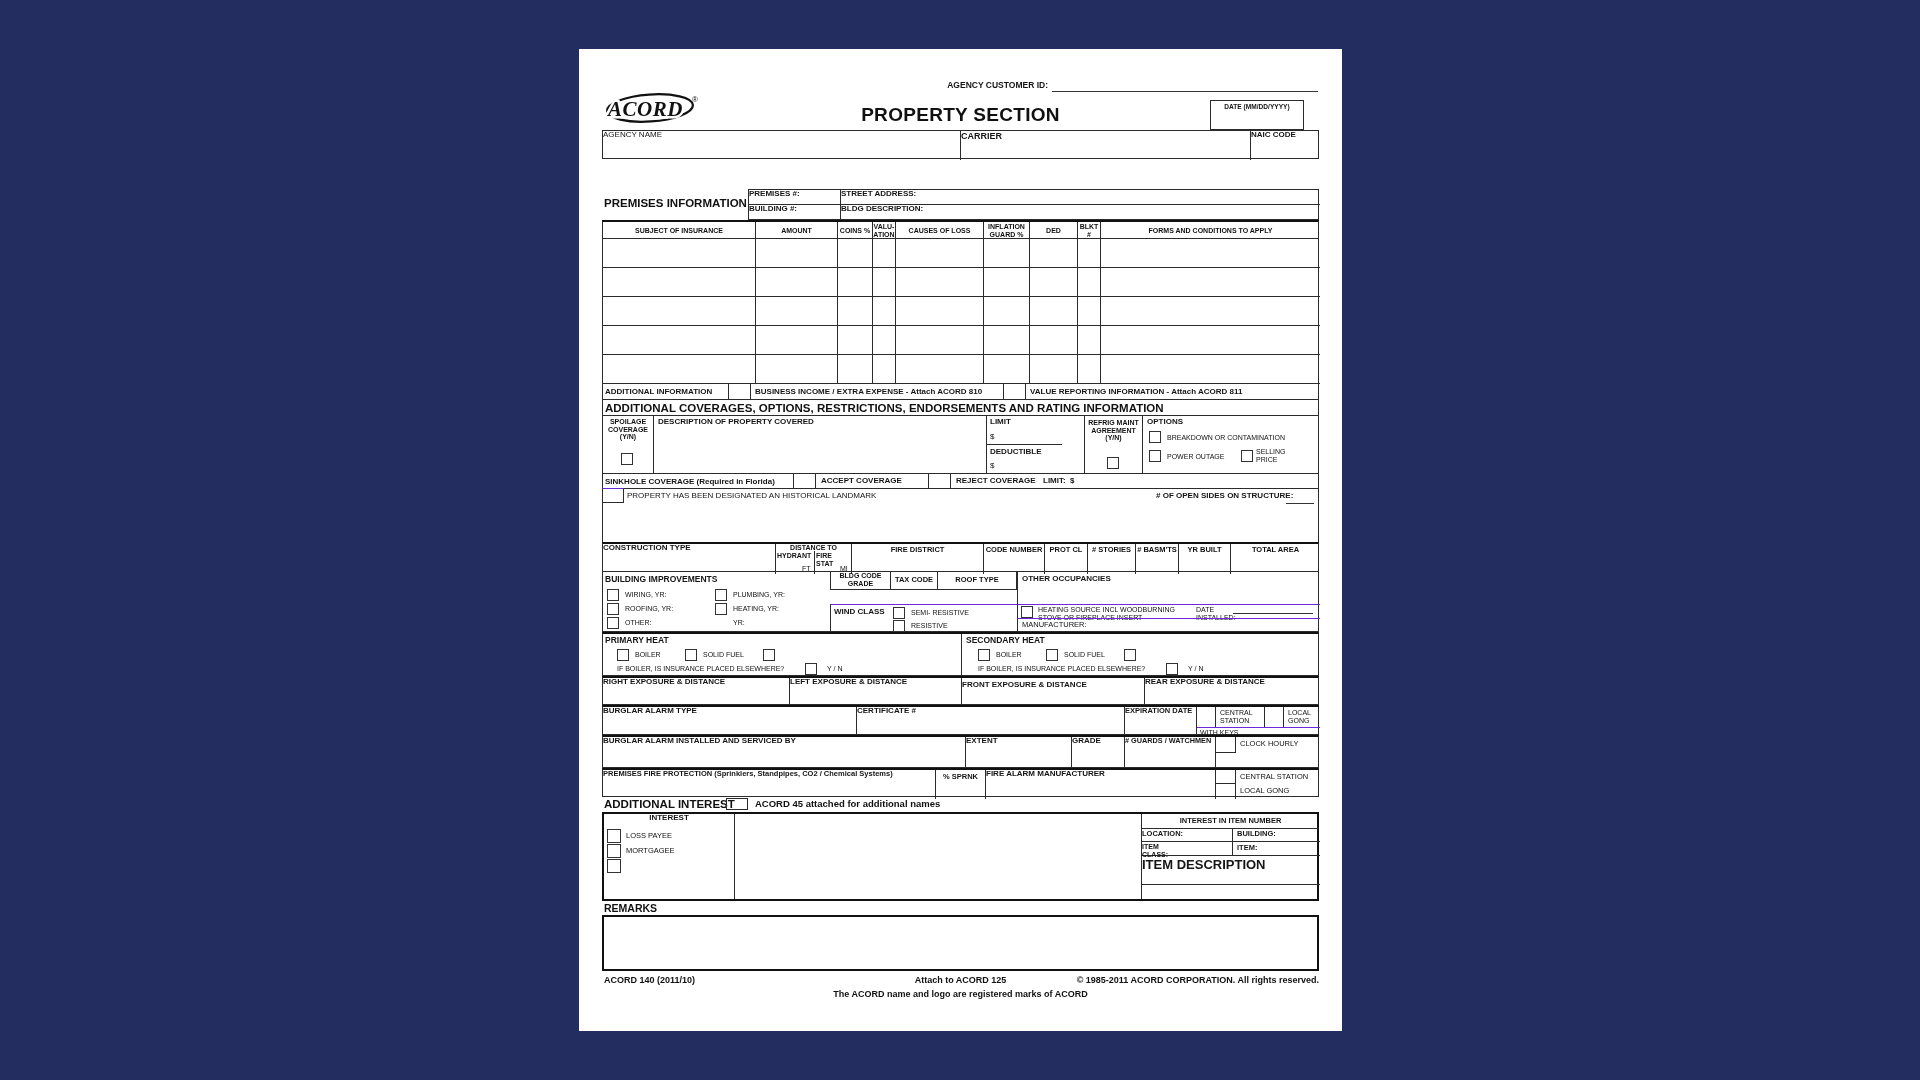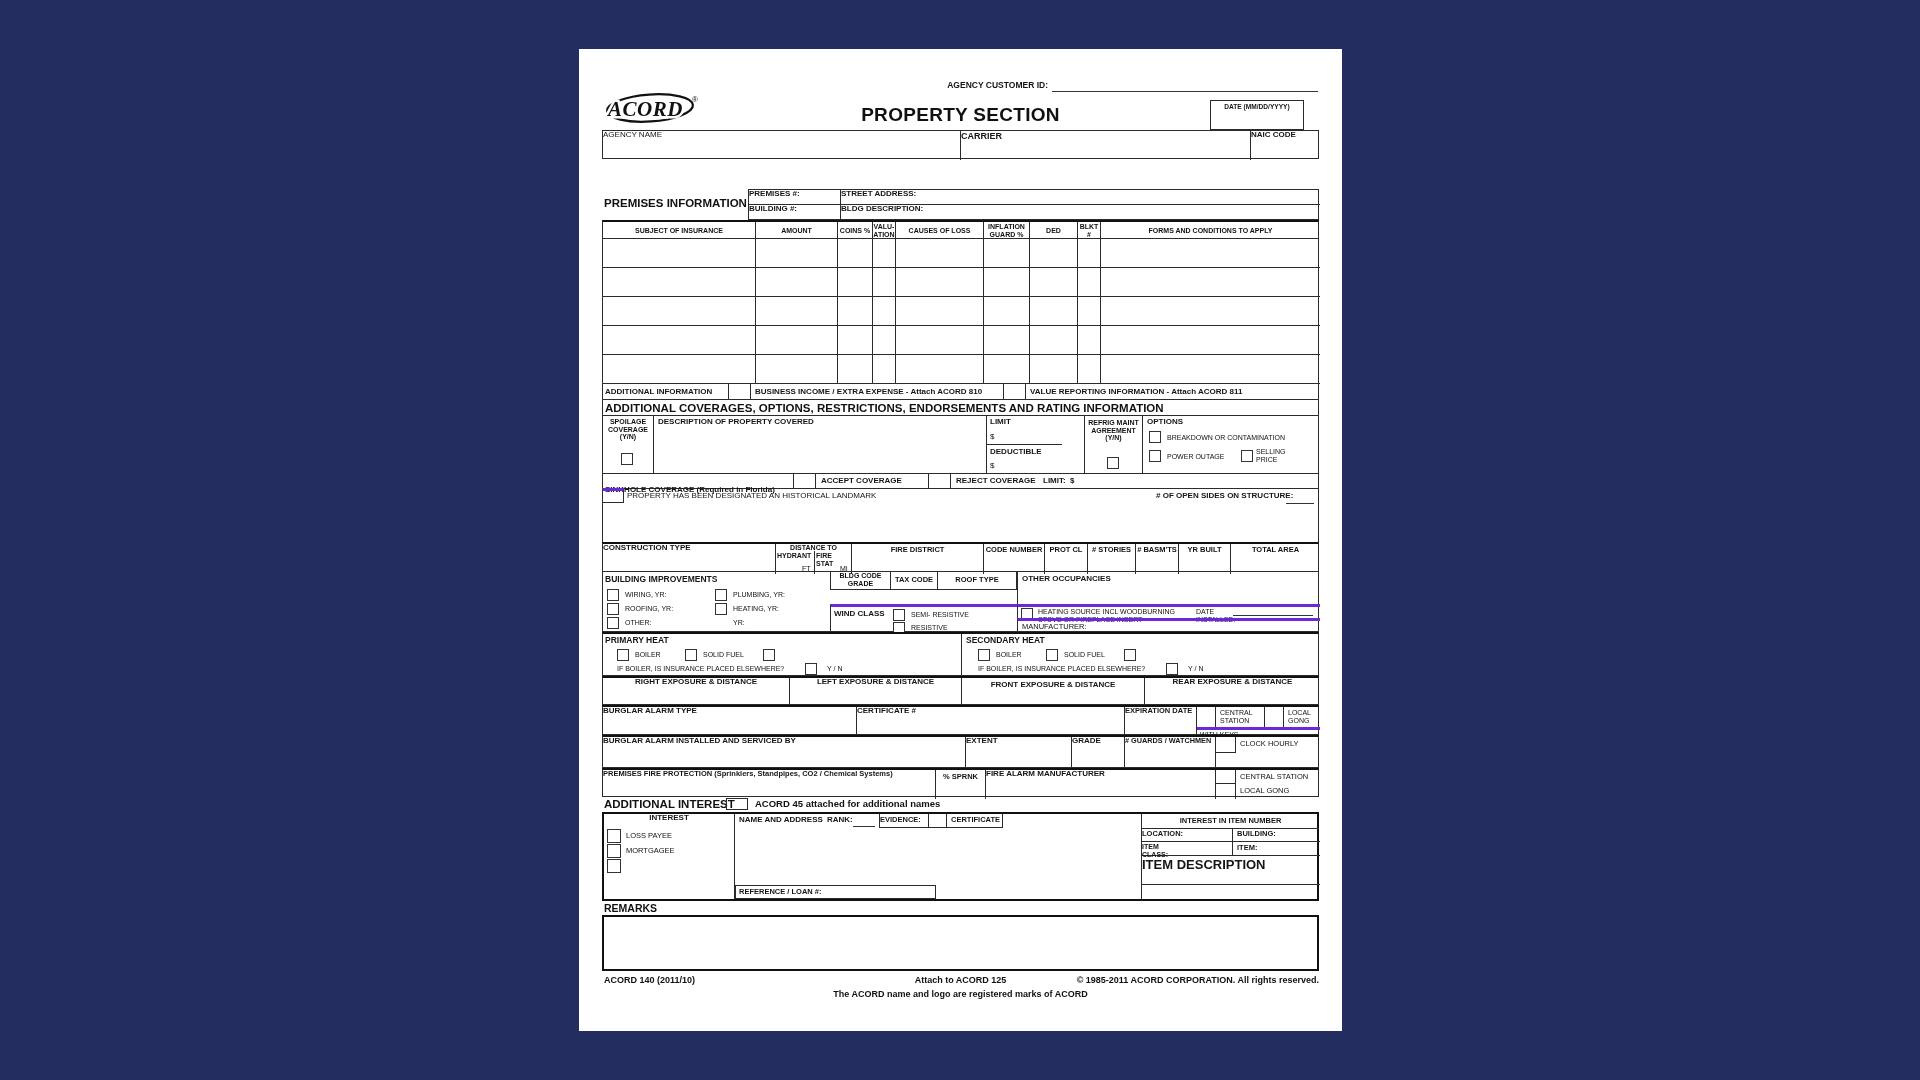--- a/index.html
+++ b/index.html
@@ -5,21 +5,21 @@
   html,body{margin:0;padding:0;}
   body{width:1920px;height:1080px;background:#232d5f;font-family:"Liberation Sans","DejaVu Sans",sans-serif;color:#111;position:relative;overflow:hidden;}
   .sheet{position:absolute;left:579px;top:49px;width:763px;height:982px;background:#fff;}
   .content{position:absolute;left:23px;top:0;width:717px;height:982px;}
   .abs{position:absolute;box-sizing:border-box;}
   .lab{font-size:8px;line-height:1.12;color:#151515;letter-spacing:0;}
   .lab7{font-size:7px;line-height:1.08;}
   .b{border:1px solid #2b2b2b;}
   .bl{border-left:1px solid #2b2b2b;}
   .br{border-right:1px solid #2b2b2b;}
-  .bt{border-top:3px solid #6d28d9;padding-left:20px;}
+  .bt{border-top:1px solid #6d28d9;padding-left:20px;}
   .bb{border-bottom:1px solid #2b2b2b;}
   .bt2{border-top:2px solid #111;}
   .pre{white-space:pre-line;}
   .bold{font-weight:bold;}
   .ctr{text-align:center;}
   .cb{position:absolute;box-sizing:border-box;width:12px;height:12px;border:1px solid #333;background:#fff;}
   .uline{position:absolute;border-bottom:1px solid #333;height:10px;}
   .cellrow{position:absolute;box-sizing:border-box;}
   .sect-title{font-weight:bold;font-size:11.5px;}
 </style>
@@ -189,21 +189,21 @@
       <div class="abs lab7" style="left:24px;top:18px;">BREAKDOWN OR CONTAMINATION</div>
       <span class="cb" style="left:6px;top:34px;"></span>
       <div class="abs lab7" style="left:24px;top:37px;">POWER OUTAGE</div>
       <span class="cb" style="left:98px;top:34px;"></span>
       <div class="abs lab7 pre" style="left:113px;top:32px;">SELLING
 PRICE</div>
     </div>
   </div>
 
   <div class="cellrow bl br bb" style="left:0;top:425px;width:717px;height:15px;">
-    <div class="abs lab bold" style="left:2px;top:12px;">SINKHOLE COVERAGE (Required in Florida)</div>
+    <div class="abs lab bold" style="left:2px;top:4px;">SINKHOLE COVERAGE (Required in Florida)</div>
     <div class="abs bl br" style="left:190px;top:0;width:23px;height:15px;"></div>
     <div class="abs lab bold" style="left:218px;top:3px;">ACCEPT COVERAGE</div>
     <div class="abs bl br" style="left:325px;top:0;width:23px;height:15px;"></div>
     <div class="abs lab bold" style="left:353px;top:3px;">REJECT COVERAGE</div>
     <div class="abs lab bold" style="left:440px;top:3px;white-space:pre;">LIMIT:  $</div>
   </div>
 
   <div class="cellrow bl br" style="left:0;top:440px;width:717px;height:53px;">
     <div class="abs bl br bb bt" style="left:0;top:0;width:18px;height:15px;margin-left:-1px;margin-top:-1px;"></div>
     <div class="abs lab" style="left:24px;top:3px;">PROPERTY HAS BEEN DESIGNATED AN HISTORICAL LANDMARK</div>
@@ -315,21 +315,21 @@
       <div class="abs lab7" style="left:34px;top:17px;">BOILER</div>
       <span class="cb" style="left:84px;top:15px;"></span>
       <div class="abs lab7" style="left:102px;top:17px;">SOLID FUEL</div>
       <span class="cb" style="left:162px;top:15px;"></span>
       <div class="abs lab7" style="left:16px;top:31px;">IF BOILER, IS INSURANCE PLACED ELSEWHERE?</div>
       <span class="cb" style="left:204px;top:29px;"></span>
       <div class="abs lab7" style="left:226px;top:31px;">Y / N</div>
     </div>
   </div>
 
-  <div class="cellrow bt2 bl br bb" style="left:0;top:627px;width:717px;height:29px;text-align:center;">
+  <div class="cellrow bt2 bl br bb" style="left:0;top:627px;width:717px;height:29px;">
     <div class="abs br" style="left:0;top:0;width:187px;height:29px;">
       <div class="lab bold">RIGHT EXPOSURE &amp; DISTANCE</div>
     </div>
     <div class="abs br" style="left:187px;top:0;width:172px;height:29px;">
       <div class="lab bold">LEFT EXPOSURE &amp; DISTANCE</div>
     </div>
     <div class="abs br" style="left:359px;top:0;width:183px;height:29px;">
       <div class="lab bold" style="padding-top:3px;">FRONT EXPOSURE &amp; DISTANCE</div>
     </div>
     <div class="abs" style="left:542px;top:0;width:175px;height:29px;">
@@ -399,36 +399,20 @@
 
   <div class="cellrow" style="left:0;top:763px;width:717px;height:89px;border:2px solid #111;">
     <div class="abs br" style="left:0;top:0;width:131px;height:85px;text-align:center;">
       <div class="lab bold">INTEREST</div>
       <span class="cb" style="left:3px;top:15px;width:14px;height:14px;"></span>
       <div class="abs lab7" style="left:22px;top:18px;font-size:7.5px;">LOSS PAYEE</div>
       <span class="cb" style="left:3px;top:30px;width:14px;height:14px;"></span>
       <div class="abs lab7" style="left:22px;top:33px;font-size:7.5px;">MORTGAGEE</div>
       <span class="cb" style="left:3px;top:45px;width:14px;height:14px;"></span>
     </div>
-    <div class="abs" style="left:131px;top:0;width:406px;height:85px;">
-      <div class="abs lab bold" style="left:4px;top:2px;">NAME AND ADDRESS</div>
-      <div class="abs lab bold" style="left:92px;top:2px;">RANK:</div>
-      <div class="uline" style="left:118px;top:2px;width:22px;"></div>
-      <div class="abs bl br bb" style="left:144px;top:0;width:50px;height:14px;">
-        <div class="lab bold" style="font-size:7.5px;padding-top:2px;">EVIDENCE:</div>
-      </div>
-      <div class="abs br bb" style="left:194px;top:0;width:18px;height:14px;"></div>
-      <div class="abs br bb" style="left:212px;top:0;width:56px;height:14px;">
-        <div class="lab bold" style="font-size:7.5px;padding-top:2px;padding-left:4px;">CERTIFICATE</div>
-      </div>
-      <div class="abs bb" style="left:268px;top:0;width:0px;height:14px;"></div>
-      <div class="abs b" style="left:0px;top:71px;width:201px;height:14px;">
-        <div class="lab bold" style="font-size:7.5px;padding:2px 0 0 3px;">REFERENCE / LOAN #:</div>
-      </div>
-    </div>
     <div class="abs bl" style="left:537px;top:0;width:178px;height:85px;">
       <div class="lab bold ctr bb" style="font-size:7.5px;padding-top:3px;height:11px;">INTEREST IN ITEM NUMBER</div>
       <div class="abs br" style="left:0;top:14px;width:91px;height:14px;border-bottom:1px solid #2b2b2b;">
         <div class="lab bold" style="font-size:7.5px;padding-top:2px;">LOCATION:</div>
       </div>
       <div class="abs bb" style="left:91px;top:14px;width:87px;height:14px;">
         <div class="lab bold" style="font-size:7.5px;padding:2px 0 0 4px;">BUILDING:</div>
       </div>
       <div class="abs br bb" style="left:0;top:28px;width:91px;height:14px;">
         <div class="lab7 bold pre" style="padding-top:1px;">ITEM

